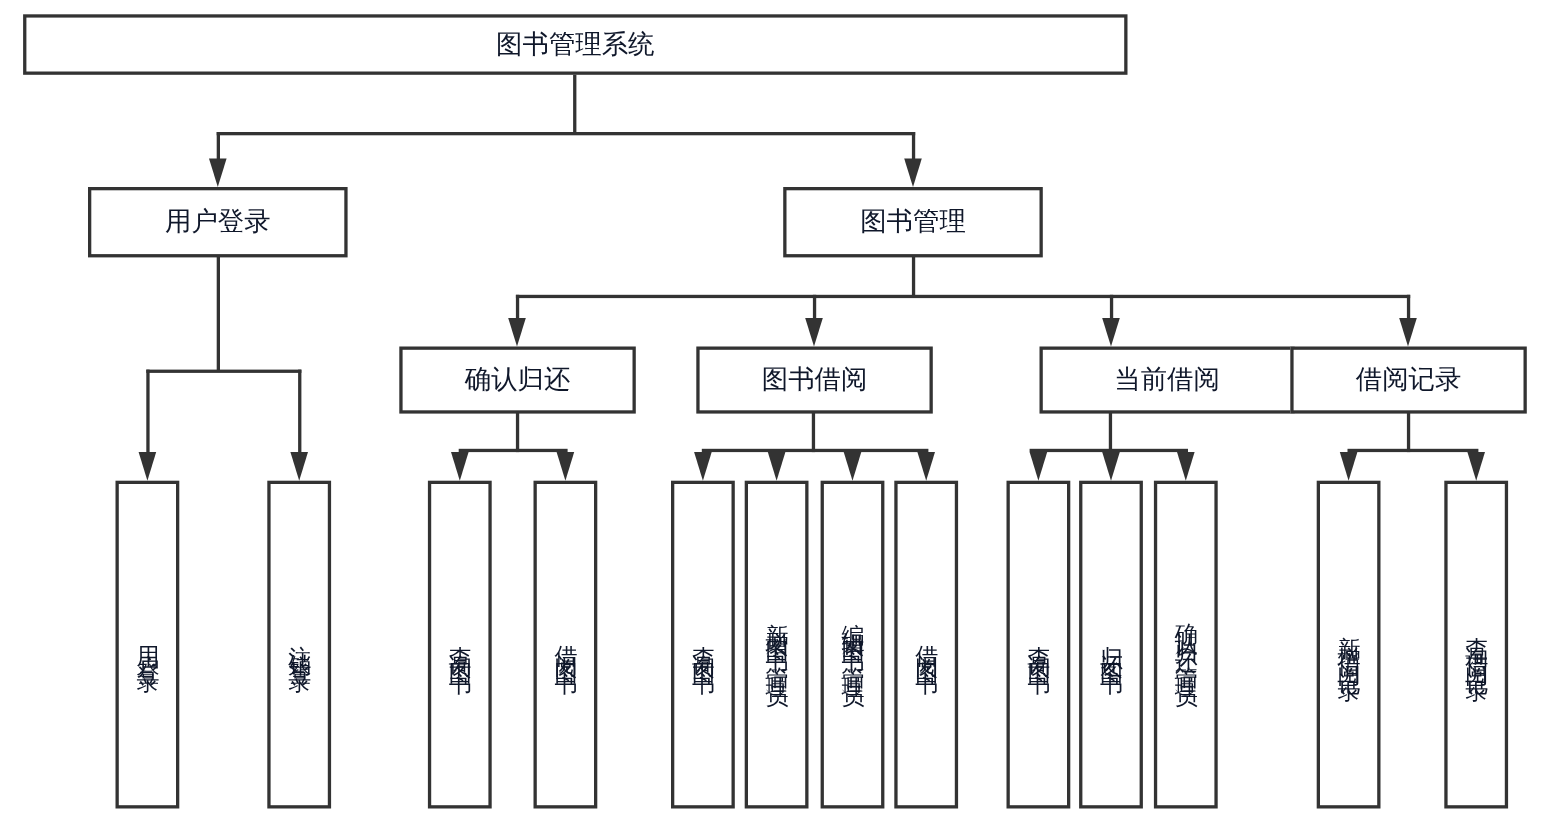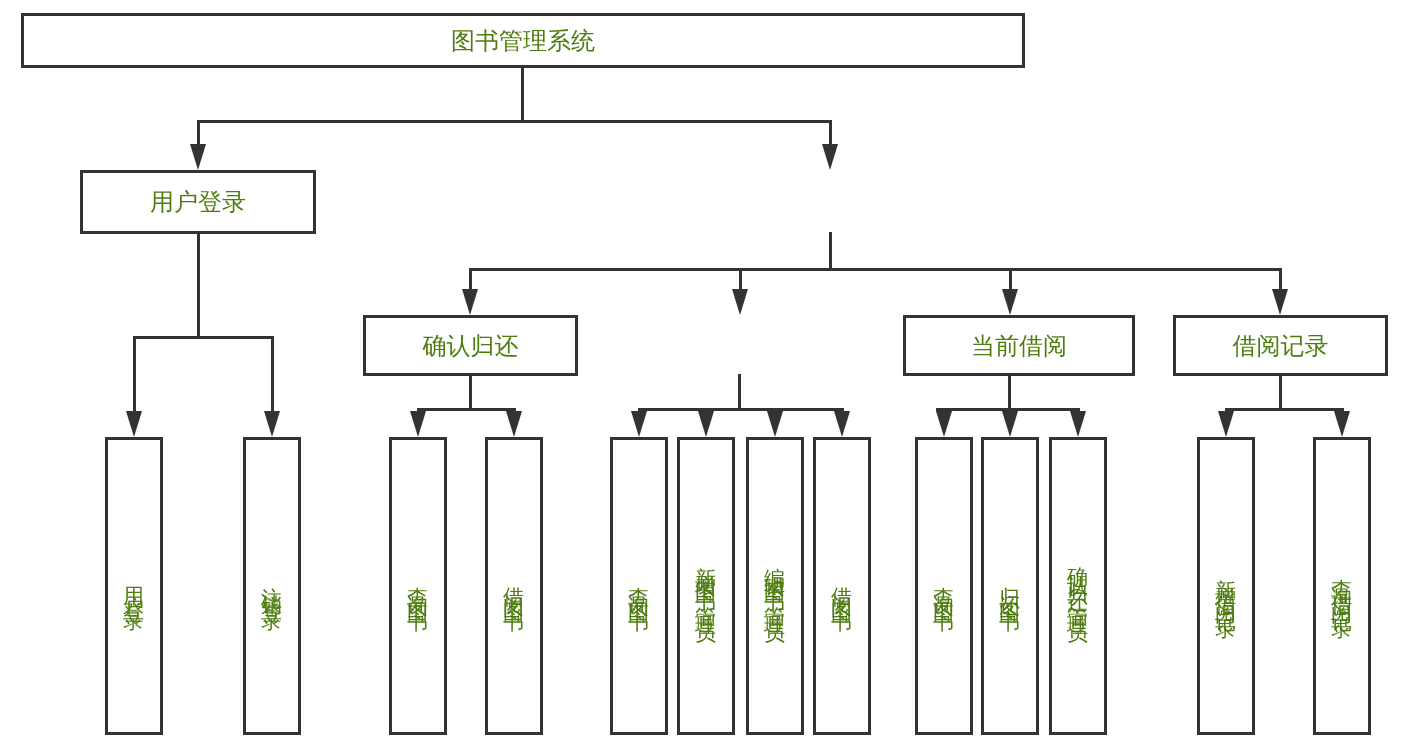--- a/index.html
+++ b/index.html
@@ -3,21 +3,21 @@
 <meta charset="utf-8">
 <style>
   html,body{margin:0;padding:0;background:#fff;}
   #stage{
     position:relative;width:1405px;height:747px;background:#fff;overflow:hidden;
     font-family:"Liberation Sans","DejaVu Sans",sans-serif;
   }
   .box{
     position:absolute;background:#fff;border:3px solid #333;box-sizing:border-box;
     display:flex;align-items:center;justify-content:center;
-    color:#4d7c0f;font-size:24px;line-height:1;white-space:nowrap;
+    color:#0f172a;font-size:24px;line-height:1;white-space:nowrap;
   }
   .vbox{
     writing-mode:vertical-rl;text-orientation:mixed;
     font-size:21px;letter-spacing:8px;
   }
   .hline,.vline{position:absolute;background:#333;}
   .hline{height:3px;}
   .vline{width:3px;}
   .arrow{
     position:absolute;width:0;height:0;
@@ -29,40 +29,42 @@
     font-size:19px;color:rgba(176,182,190,0.95);
     text-shadow:0 0 1px rgba(255,255,255,0.8);
     white-space:nowrap;letter-spacing:1px;
   }
   
   .n-root{left:21px;top:13px;width:1004px;height:55px;}
   .n-login{left:80px;top:170px;width:236px;height:64px;}
   .n-mgmt{left:712px;top:170px;width:236px;height:64px;}
   .n-newbook{left:363px;top:315px;width:215px;height:61px;}
   .n-borrow{left:633px;top:315px;width:215px;height:61px;}
-  .n-current{left:903px;top:315px;width:232px;height:61px;}
+  .n-current{left:945px;top:315px;width:232px;height:61px;}
   .n-record{left:1173px;top:315px;width:215px;height:61px;}
   
   .leaf{top:437px;width:58px;height:298px;}
   .v1{left:105px;} .v2{left:243px;}
   .v3{left:389px;} .v4{left:485px;}
   .v5{left:610px;} .v6{left:677px;} .v7{left:746px;} .v8{left:813px;}
   .v9{left:915px;} .v10{left:981px;} .v11{left:1049px;}
   .v12{left:1197px;} .v13{left:1313px;}
 </style>
 </head>
 <body>
 
 <div id="stage">
 
   <div class="box n-root">图书管理系统</div>
 
   <div class="box n-login">用户登录</div>
+  <div class="box n-mgmt">图书管理</div>
 
   <div class="box n-newbook">确认归还</div>
+  <div class="box n-borrow">图书借阅</div>
   <div class="box n-current">当前借阅</div>
   <div class="box n-record">借阅记录</div>
 
   <div class="box vbox leaf v1">用户登录</div>
   <div class="box vbox leaf v2">注销登录</div>
   <div class="box vbox leaf v3">查询图书</div>
   <div class="box vbox leaf v4">借阅图书</div>
   <div class="box vbox leaf v5">查询图书</div>
   <div class="box vbox leaf v6">新增图书（管理员）</div>
   <div class="box vbox leaf v7">编辑图书（管理员）</div>

